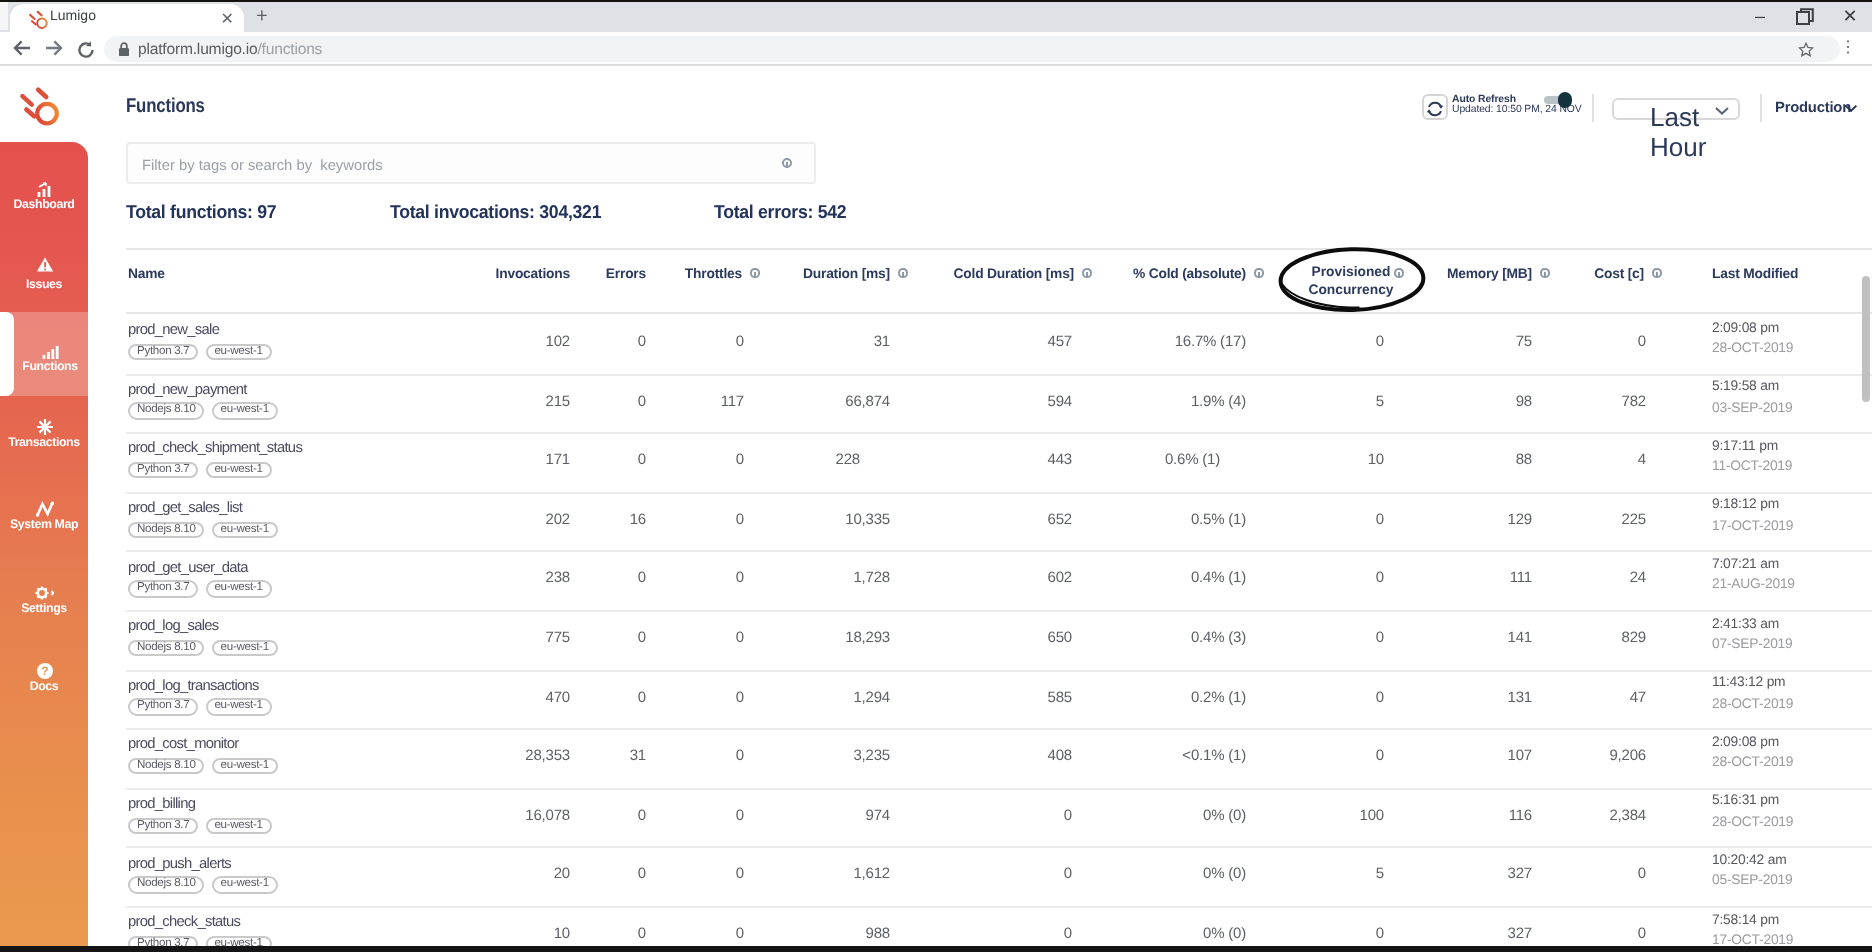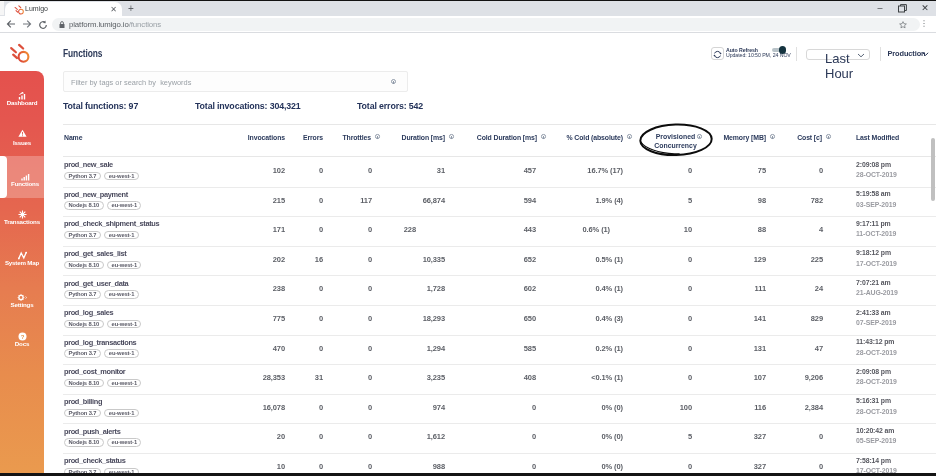--- a/index.html
+++ b/index.html
@@ -32,21 +32,21 @@
 #prod { position:absolute; left:887.5px; top:49.3px; font-size:7.4px; font-weight:bold; color:#2b3857; letter-spacing:-0.1px; }
 #filter { position:absolute; left:63px; top:70.5px; width:345px; height:21.5px; background:#fdfdfd; border:1px solid #ececec; border-radius:2px; }
 #filter .ph { position:absolute; left:7px; top:6.5px; font-size:7.4px; color:#9aa0a6; }
 .stat { position:absolute; top:100.8px; font-size:9.3px; font-weight:bold; color:#24335a; letter-spacing:-0.15px; transform:scaleX(0.95); transform-origin:0 0; }
 #theadtop { position:absolute; left:63px; top:124px; width:873px; height:0; border-top:1px solid #e7e7e7; }
 #theadbot { position:absolute; left:63px; top:155.5px; width:873px; height:0; border-top:1px solid #e7e7e7; }
 .hcol { position:absolute; top:134px; font-size:6.9px; font-weight:bold; color:#2b3a5c; letter-spacing:-0.1px; white-space:nowrap; }
 .hprov { position:absolute; left:625px; top:131.8px; width:101px; text-align:center; font-size:6.9px; font-weight:bold; color:#2b3a5c; line-height:9.5px; }
 .info { display:inline-block; width:4.6px; height:4.6px; border:0.8px solid #8f99a8; border-radius:50%; position:relative; }
 .info::after { content:""; position:absolute; left:1.45px; top:1.1px; width:0.8px; height:2.2px; background:#8f99a8; }
-.row { position:absolute; left:63px; width:873px; height:32px; border-bottom:1px solid #ebebeb;font-weight:bold; }
+.row { position:absolute; left:63px; width:873px; height:32px; border-bottom:1px solid #ebebeb; }
 .fname { position:absolute; left:1px; top:4.8px; font-size:7.4px; color:#4b4b5e; letter-spacing:-0.35px; }
 .tags { position:absolute; left:1px; top:16.4px; line-height:0; white-space:nowrap; }
 .tag { display:inline-block; vertical-align:top; border:1px solid #c9c9c9; border-radius:7px; font-size:5.8px; color:#5a5a66; height:8.4px; line-height:7.4px; padding:0 3.5px; margin-right:3.5px; letter-spacing:-0.15px; }
 .num { position:absolute; top:10.6px; font-size:7.5px; color:#5c5f66; letter-spacing:-0.1px; }
 .lm { position:absolute; left:793px; top:5.2px; }
 .lm1 { font-size:6.9px; color:#55565e; letter-spacing:-0.1px; }
 .lm2 { font-size:6.9px; color:#9a9ba1; margin-top:3.4px; letter-spacing:-0.1px; }
 #ellipse { position:absolute; left:635px; top:120px; }
 #scrollthumb { position:absolute; left:930.5px; top:138px; width:4px; height:63px; background:#c0c0c0; border-radius:2px; }
 #blackbar { position:absolute; left:0; top:473px; width:936px; height:3px; background:#141414; }
@@ -243,21 +243,21 @@
       <div class="lm1">5:19:58 am</div>
       <div class="lm2">03-SEP-2019</div>
     </div>
   </div>
 <div class="row" style="top:214.7px">
     <div class="fname">prod_check_shipment_status</div>
     <div class="tags"><span class="tag">Python 3.7</span><span class="tag">eu-west-1</span></div>
     <div class="num" style="right:651px">171</div>
     <div class="num" style="right:613px">0</div>
     <div class="num" style="right:564px">0</div>
-    <div class="num" style="right:520px">228</div>
+    <div class="num" style="right:506px">228</div>
     <div class="num" style="right:400px">443</div>
     <div class="num" style="right:326px">0.6% (1)</div>
     <div class="num" style="right:244px">10</div>
     <div class="num" style="right:170px">88</div>
     <div class="num" style="right:113px">4</div>
     <div class="lm">
       <div class="lm1">9:17:11 pm</div>
       <div class="lm2">11-OCT-2019</div>
     </div>
   </div>

